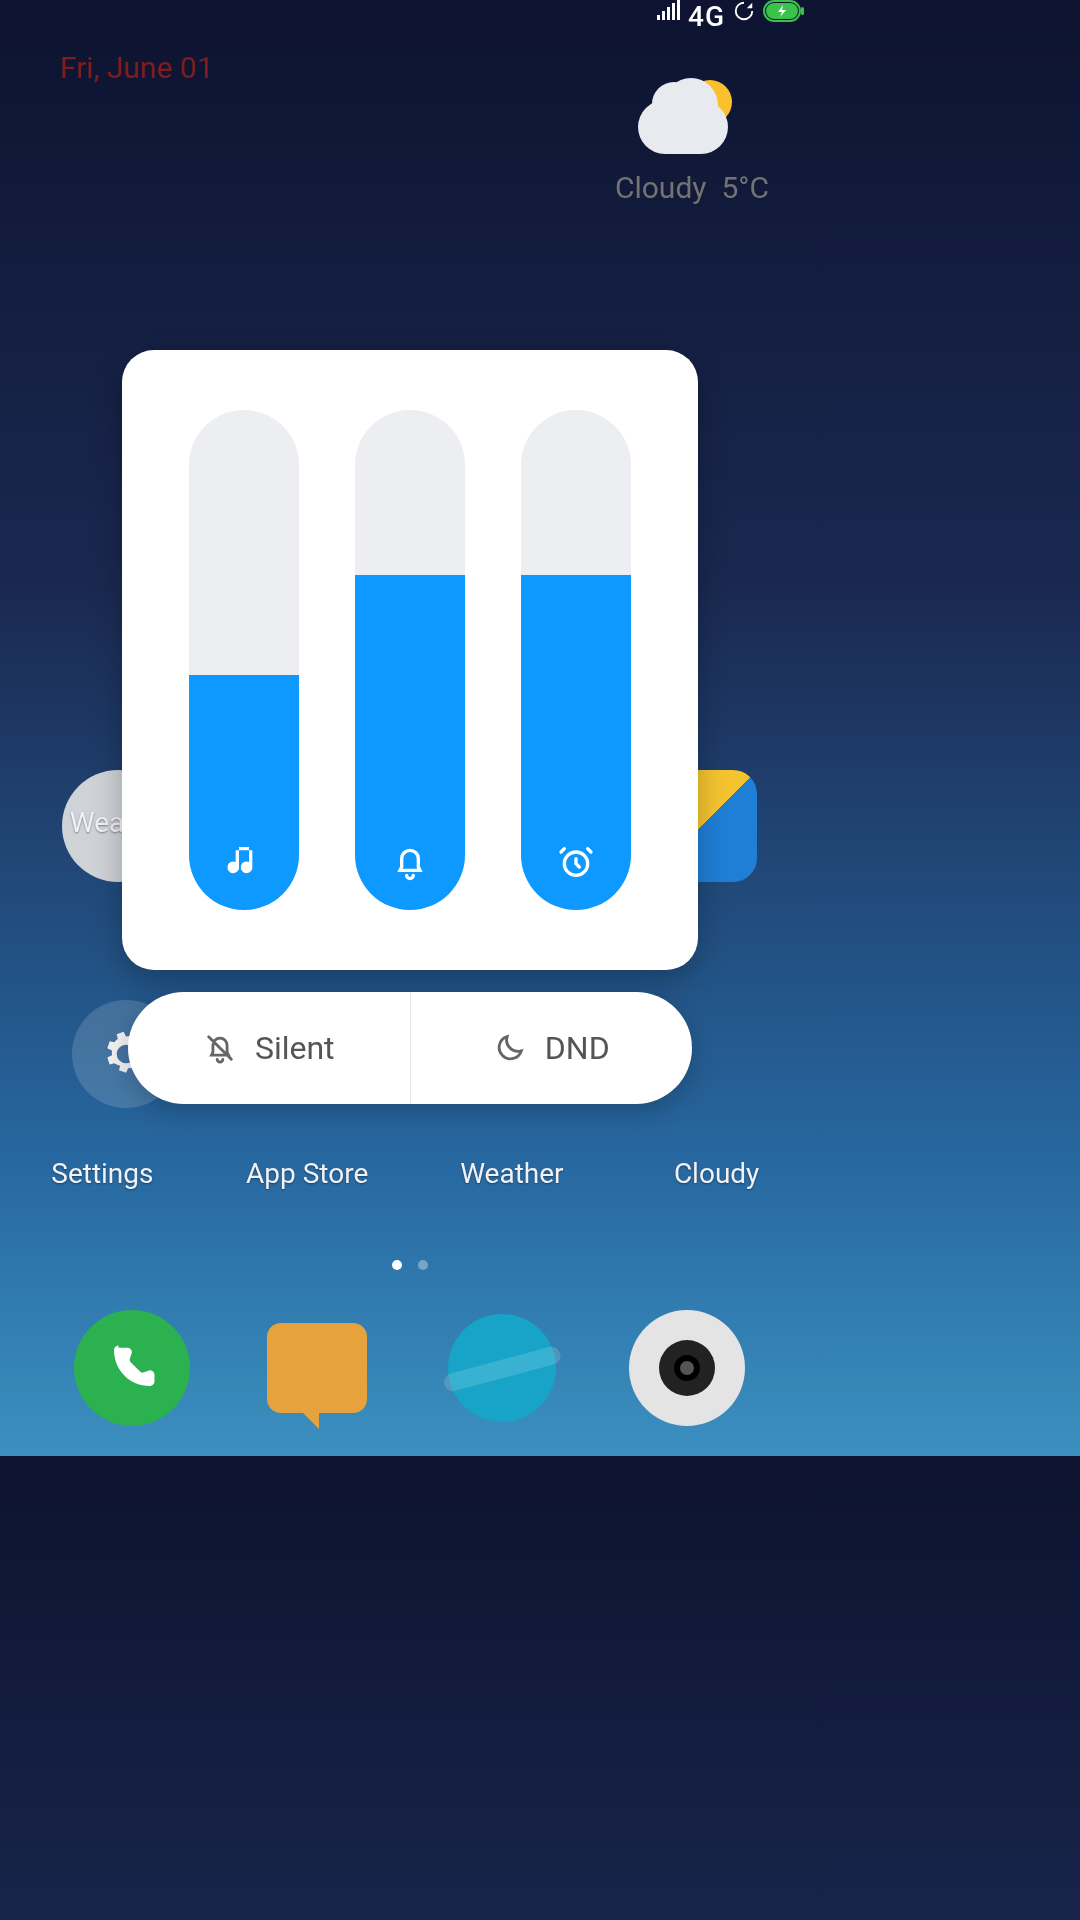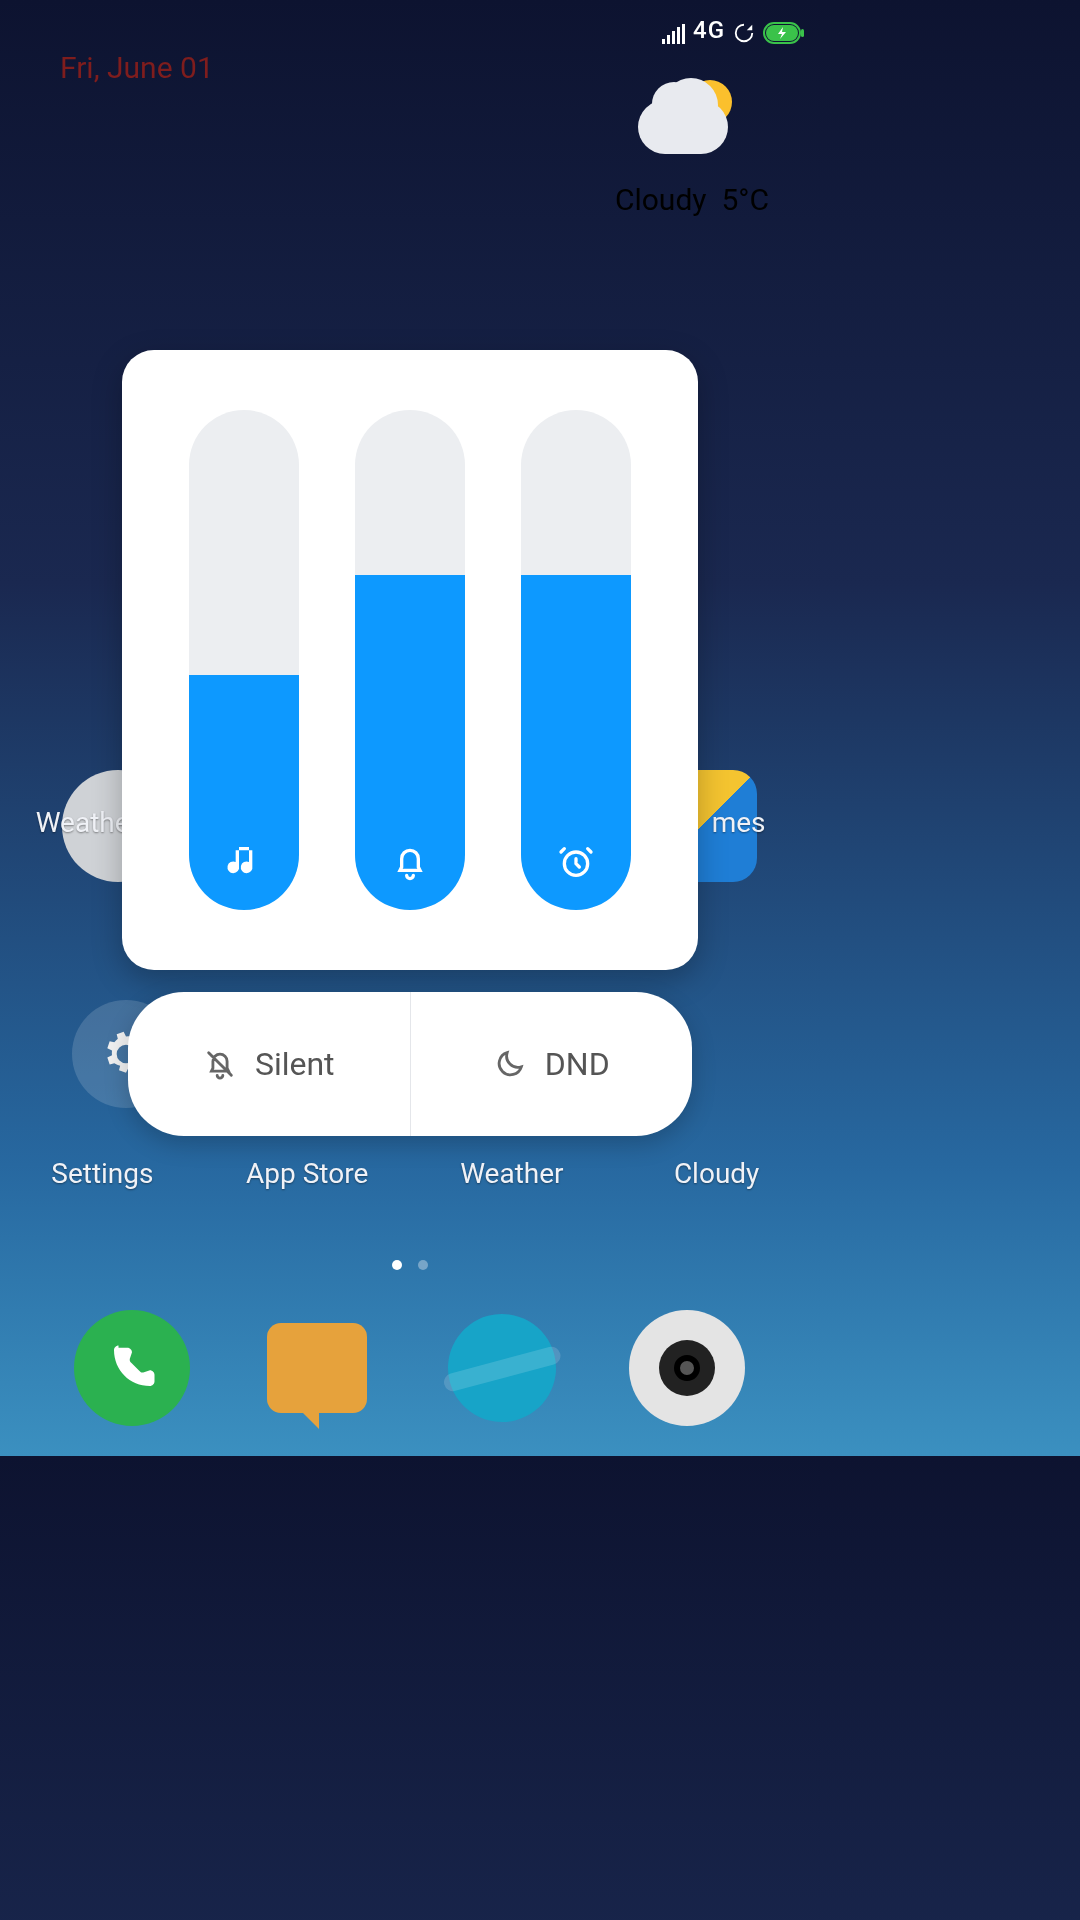--- a/index.html
+++ b/index.html
@@ -6,41 +6,41 @@
   html, body { width: 819px; height: 1456px; overflow: hidden; }
   body {
     background: linear-gradient(to bottom, #0d1330 0%, #1a2850 40%, #2768a0 80%, #3b90c0 100%);
     position: relative;
     color: #fff;
   }
 
   
   .statusbar {
     position: absolute; top: 0; left: 0; right: 0; height: 44px;
-    display: flex; justify-content: flex-end; align-items: flex-end; padding-right: 14px;
-    font-size: 24px; color: #fff; gap: 8px;
+    display: flex; justify-content: flex-end; align-items: flex-start; padding-right: 14px;
+    font-size: 28px; color: #fff; gap: 8px;
   }
   .statusbar .net { letter-spacing: 1px; font-weight: 500; }
   .statusbar svg { display:block; }
 
   
   .clock-widget { position: absolute; top: 56px; left: 60px; }
   .clock-time { font-size: 108px; font-weight: 300; letter-spacing: -2px; color:#e8eaf0;}
   .clock-date { font-size: 30px; font-weight: 400; margin-top: -6px; color:#7f1d1d;}
 
   
   .weather-widget { position: absolute; top: 70px; right: 50px; text-align: center; }
   .weather-icon { width: 100px; height: 90px; position: relative; margin: 0 auto; }
   .sun { width: 44px; height: 44px; background:#fbc02d; border-radius:50%; position:absolute; right:10px; top:10px; }
   .cloud {
     width: 90px; height: 54px; background:#e8eaef; border-radius: 40px; position:absolute; bottom:6px; left:-4px;
   }
   .cloud::before { content:""; position:absolute; width:44px; height:44px; background:#e8eaef; border-radius:50%; top:-18px; left:14px; }
   .cloud::after  { content:""; position:absolute; width:54px; height:54px; background:#e8eaef; border-radius:50%; top:-22px; right:10px; }
-  .weather-text { font-size: 30px; margin-top: 22px; color:#000000;}
+  .weather-text { font-size: 30px; margin-top: 10px; color:#737373;}
 
   
   .home-row { position: absolute; left: 0; right: 0; display:flex; justify-content:space-around; }
   .home-row.row1 { top: 770px; }
   .home-row.row2 { top: 990px; }
   .app-cell { width: 180px; display:flex; flex-direction:column; align-items:center; }
   .app-label { font-size: 28px; color: #f0f2f7; text-shadow: 0 1px 2px rgba(0,0,0,0.4);}
   .home-row.row1 .app-label { margin-top: 36px; } 
 
   
@@ -72,21 +72,21 @@
     width: 110px; height: 500px; background:#eceef1; border-radius: 60px; position:relative; overflow:hidden;
   }
   .vol-fill {
     position:absolute; left:0; right:0; bottom:0; background:#0d99ff;
     display:flex; align-items:flex-end; justify-content:center; padding-bottom:28px;
   }
   .vol-fill svg { display:block; }
 
   
   .mode-bar {
-    position:absolute; left: 128px; top: 992px; width: 564px; height: 144px;
+    position:absolute; left: 128px; top: 992px; width: 564px; height: 112px;
     background:#fff; border-radius: 56px; box-shadow: 0 8px 24px rgba(0,0,0,0.2);
     display:flex;
   }
   .mode-btn {
     flex:1; display:flex; align-items:center; justify-content:center; gap:18px;
     color:#555; font-size:32px;
   }
   .mode-btn:first-child { border-right:1px solid #e4e6ea; }
   .mode-btn svg { display:block; }
 
@@ -146,23 +146,20 @@
 <div class="home-row row1">
   <div class="app-cell">
     <span class="app-label" style="margin-left:-30px;">Weather</span>
   </div>
   <div class="app-cell">
       <span class="app-label"></span>
     </div>
   <div class="app-cell">
       <span class="app-label"></span>
     </div>
-  <div class="app-cell">
-    <span class="app-label" style="margin-right:-44px;">mes</span>
-  </div>
 </div>
 
 <div class="gear-bg">
   <svg width="56" height="56" viewBox="0 0 24 24">
       <path fill="#f0f0f0" d="M12 8a4 4 0 1 0 0 8 4 4 0 0 0 0-8zm9 4l2 1-1 3-2-.5a8 8 0 0 1-1.5 1.5l.5 2-3 1-1-2a8 8 0 0 1-2 0l-1 2-3-1 .5-2A8 8 0 0 1 7 16l-2 .5-1-3 2-1a8 8 0 0 1 0-2l-2-1 1-3 2 .5A8 8 0 0 1 8.5 5.5L8 3.5l3-1 1 2a8 8 0 0 1 2 0l1-2 3 1-.5 2A8 8 0 0 1 19 8l2-.5 1 3-2 1a8 8 0 0 1 0 2z"></path>
     </svg>
 </div>
 
 <div class="home-row row2" style="top:1157px;">
   <div class="app-cell">

